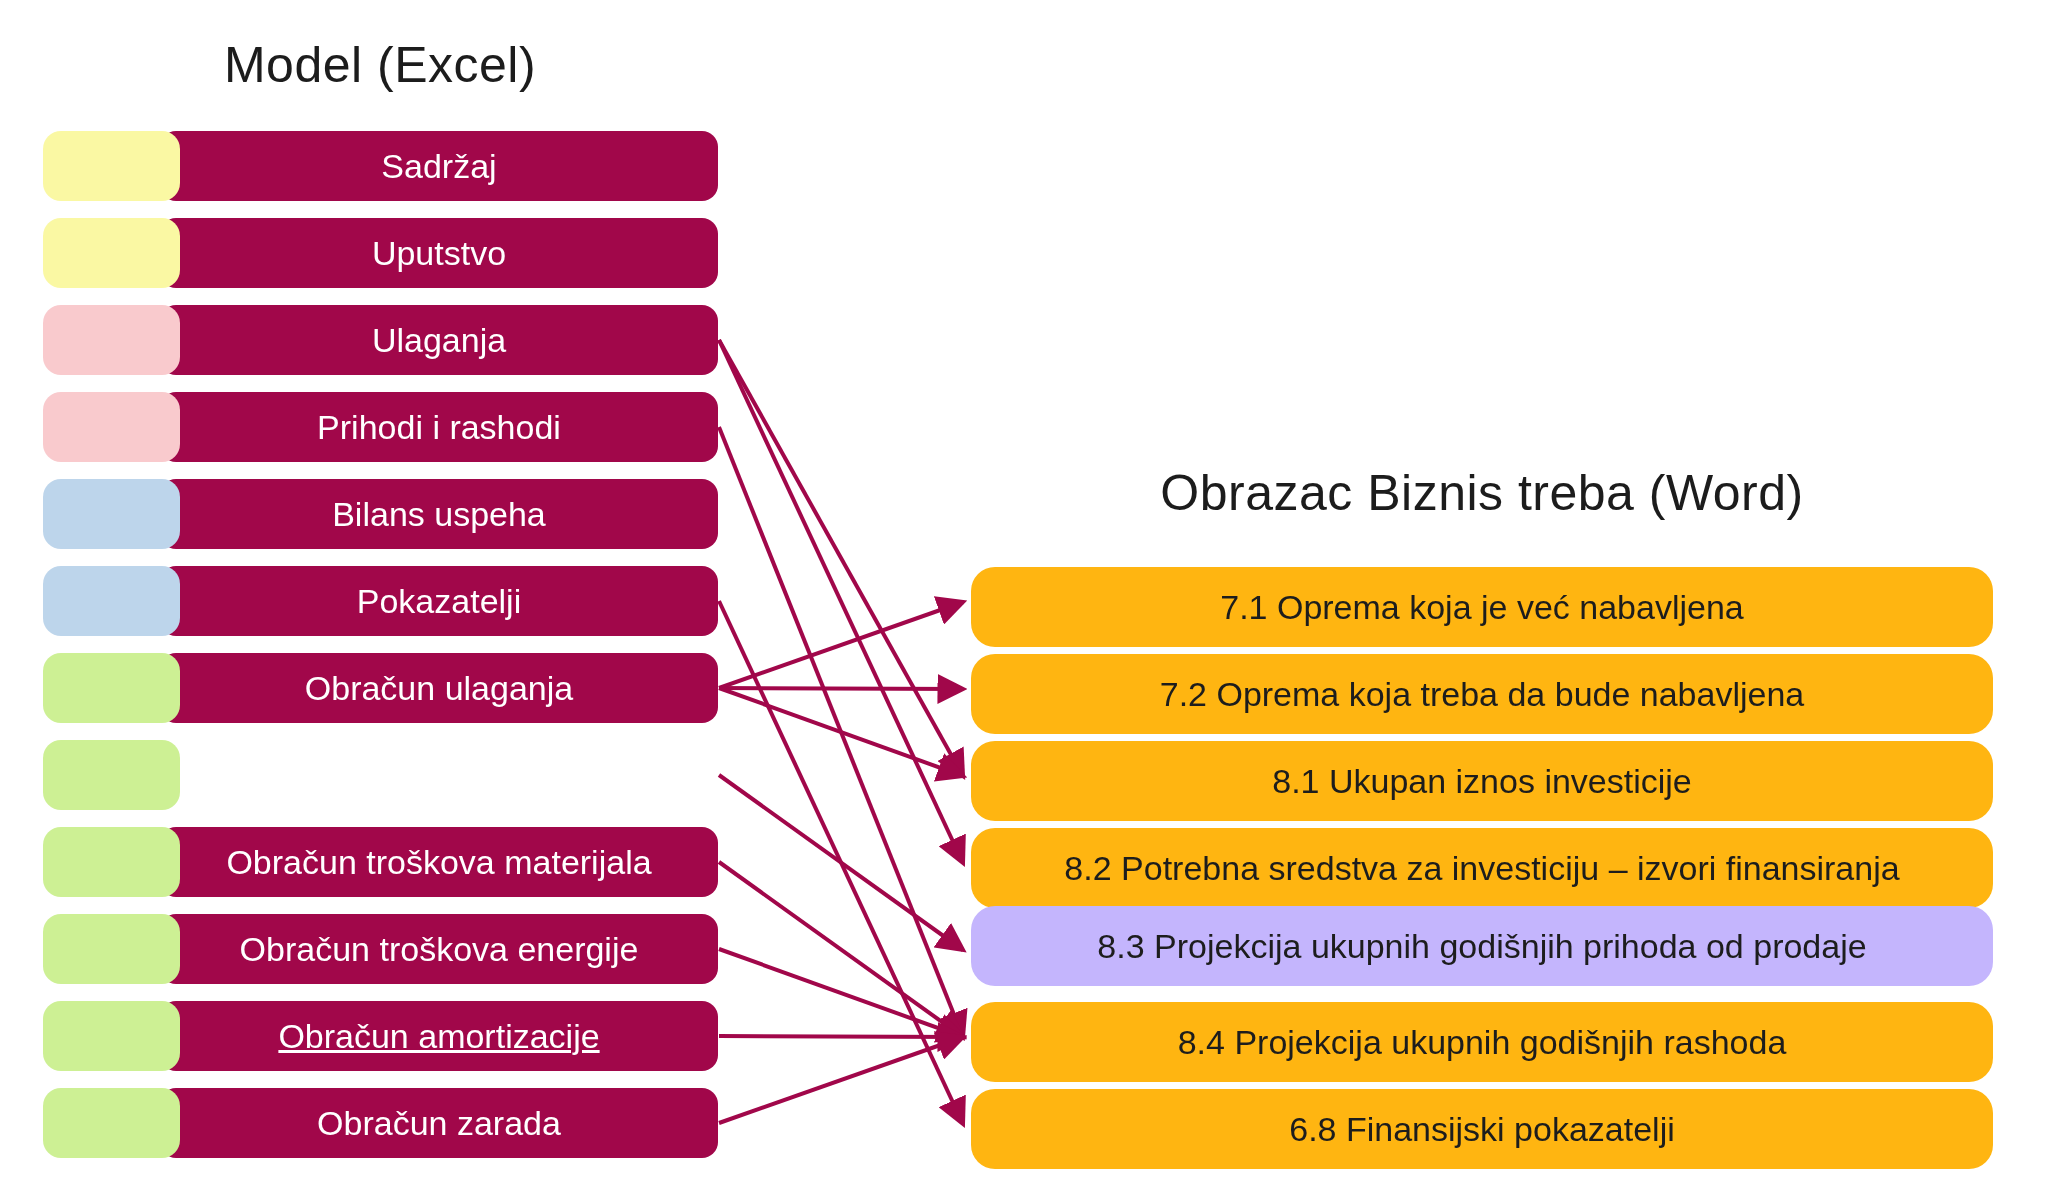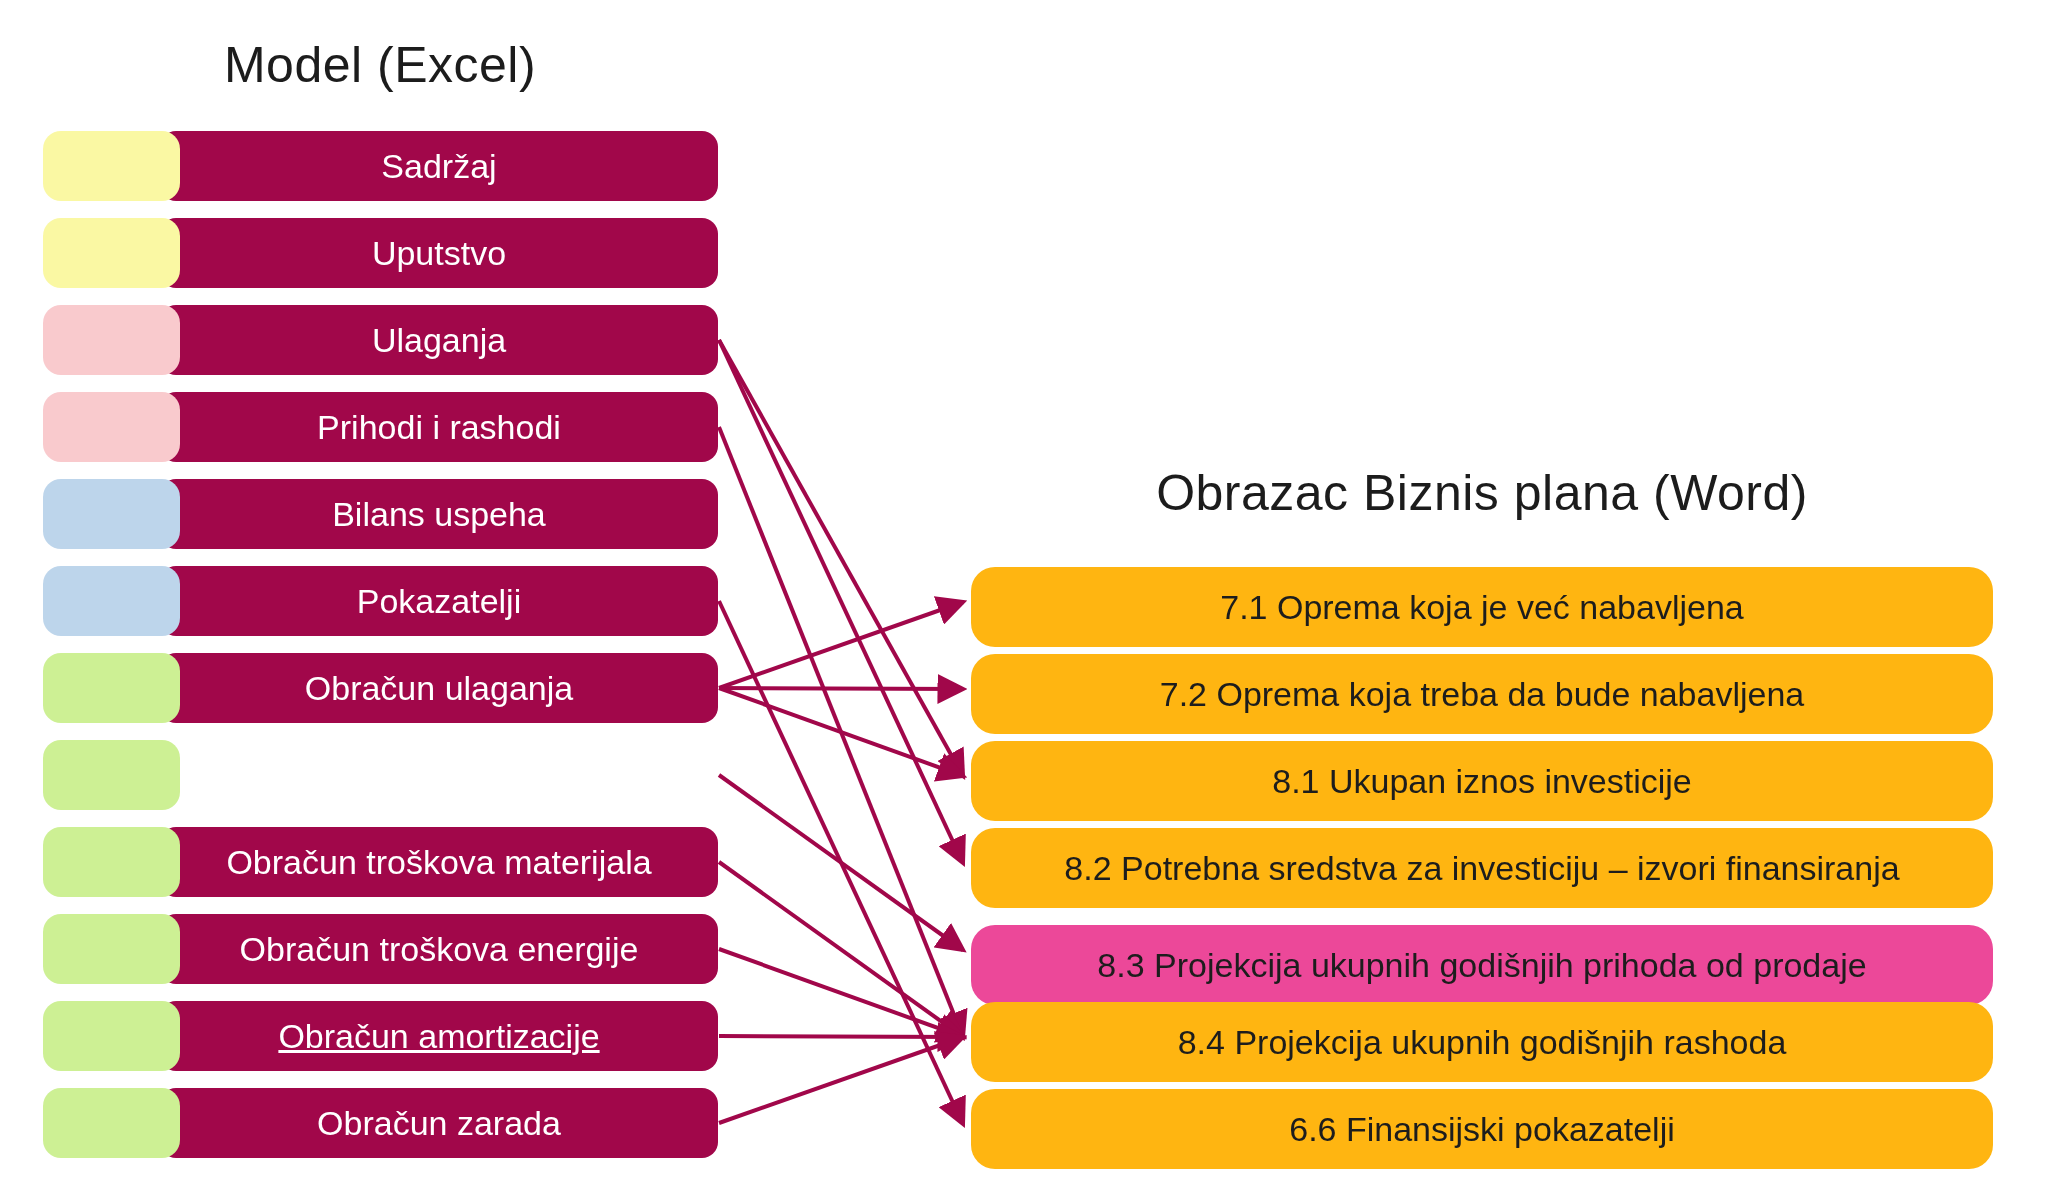--- a/index.html
+++ b/index.html
@@ -77,21 +77,21 @@
         <line x1="719" y1="775" x2="963" y2="950" stroke="#A1074A" stroke-width="4" marker-end="url(#arrowhead)"></line>
         <line x1="719" y1="862" x2="963" y2="1037" stroke="#A1074A" stroke-width="4" marker-end="url(#arrowhead)"></line>
         <line x1="719" y1="949" x2="963" y2="1037" stroke="#A1074A" stroke-width="4" marker-end="url(#arrowhead)"></line>
         <line x1="719" y1="1036" x2="963" y2="1037" stroke="#A1074A" stroke-width="4" marker-end="url(#arrowhead)"></line>
         <line x1="719" y1="1123" x2="963" y2="1037" stroke="#A1074A" stroke-width="4" marker-end="url(#arrowhead)"></line>
       </g>
   </svg>
 
   <div class="col-title left-title" style="color: rgb(28, 28, 28);">Model (Excel)</div>
 
-  <div class="col-title right-title" style="color: rgb(28, 28, 28);">Obrazac Biznis plana (Word)</div>
+  <div class="col-title right-title" style="color: rgb(28, 28, 28);">Obrazac Biznis treba (Word)</div>
 
   <div id="left-rows">
       <div class="row-left" style="top: 131px;">
         <div class="pill-body" style="background: rgb(161, 7, 74); color: rgb(255, 255, 255);">
           <span>Sadržaj</span>
         </div>
         <div class="tab" style="background: rgb(250, 248, 163);"></div>
       </div>
       <div class="row-left" style="top: 218px;">
         <div class="pill-body" style="background: rgb(161, 7, 74); color: rgb(255, 255, 255);">
@@ -163,23 +163,23 @@
       </div>
       <div class="pill-right" style="top: 654px; background: rgb(255, 181, 17); color: rgb(29, 29, 29);">
         <span>7.2 Oprema koja treba da bude nabavljena</span>
       </div>
       <div class="pill-right" style="top: 741px; background: rgb(255, 181, 17); color: rgb(29, 29, 29);">
         <span>8.1 Ukupan iznos investicije</span>
       </div>
       <div class="pill-right" style="top: 828px; background: rgb(255, 181, 17); color: rgb(29, 29, 29);">
         <span>8.2 Potrebna sredstva za investiciju – izvori finansiranja</span>
       </div>
-      <div class="pill-right" style="top: 925px; background: #ec4899; color: rgb(29, 29, 29);">
+      <div class="pill-right" style="top: 906px; background: #c4b5fd; color: rgb(29, 29, 29);">
         <span>8.3 Projekcija ukupnih godišnjih prihoda od prodaje</span>
       </div>
       <div class="pill-right" style="top: 1002px; background: rgb(255, 181, 17); color: rgb(29, 29, 29);">
         <span>8.4 Projekcija ukupnih godišnjih rashoda</span>
       </div>
       <div class="pill-right" style="top: 1089px; background: rgb(255, 181, 17); color: rgb(29, 29, 29);">
-        <span>6.6 Finansijski pokazatelji</span>
+        <span>6.8 Finansijski pokazatelji</span>
       </div>
     </div>
 </div>
 
 </body></html>

